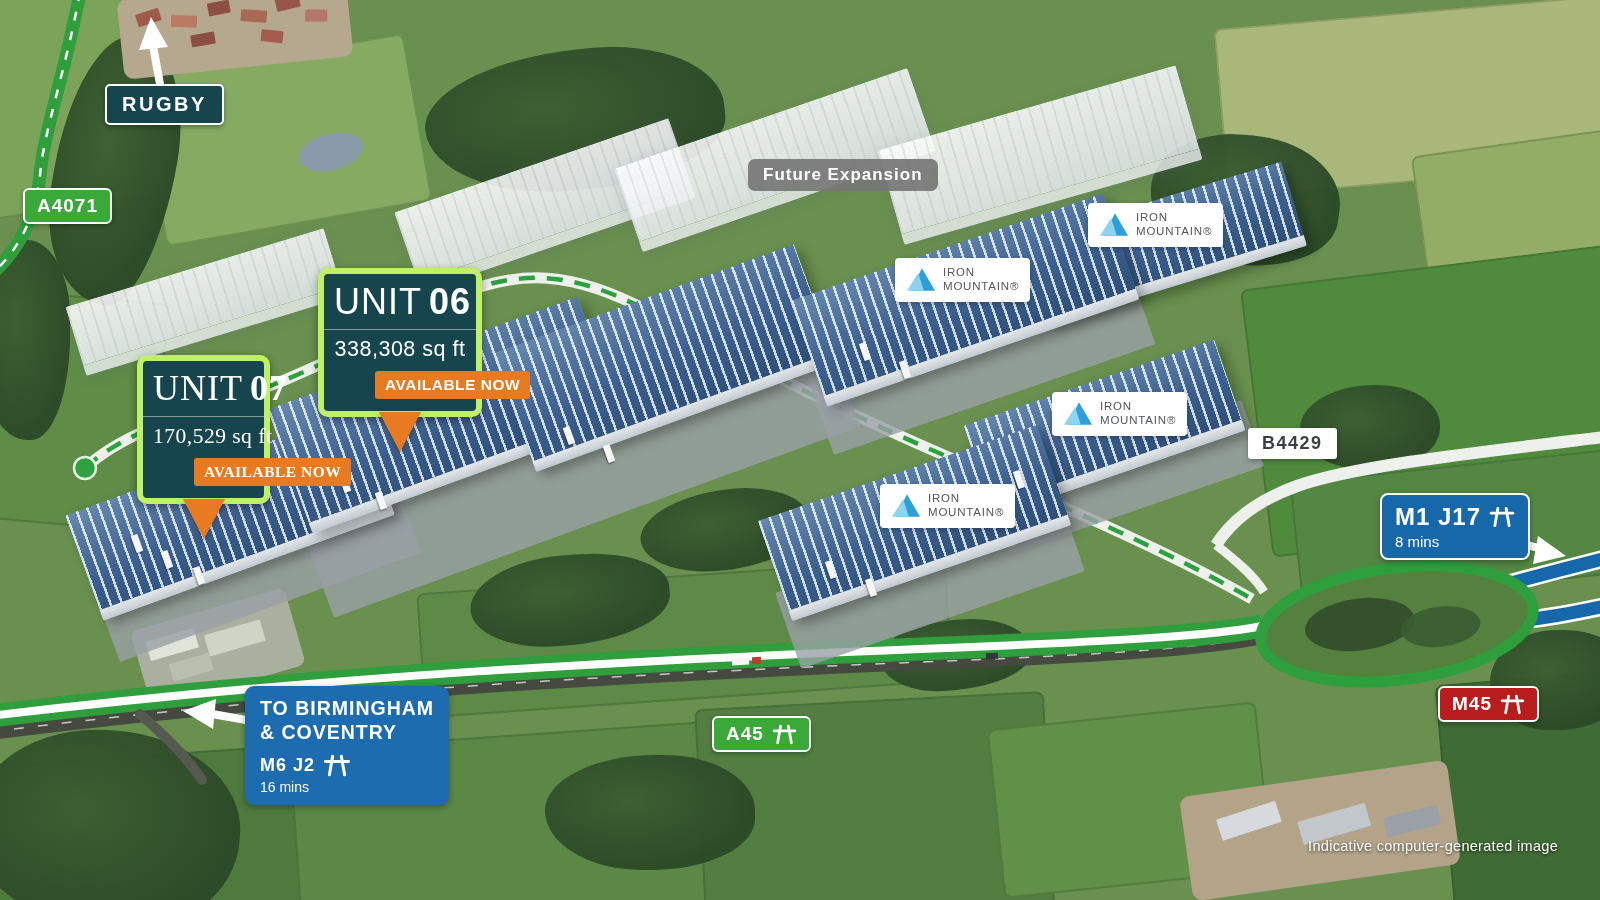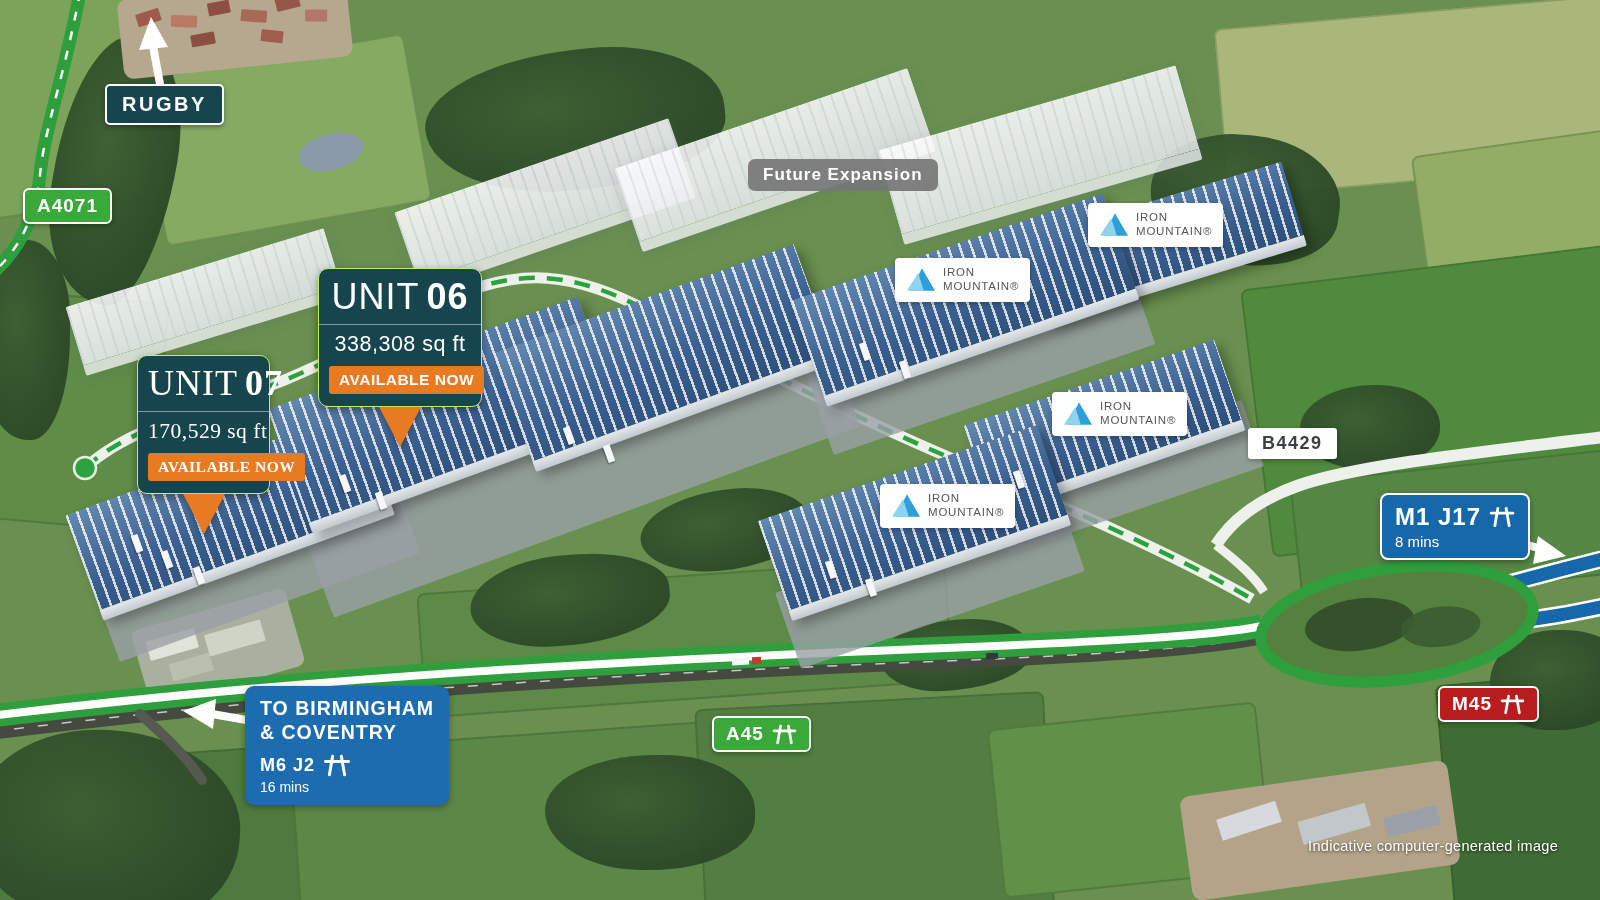--- a/index.html
+++ b/index.html
@@ -28,33 +28,33 @@
       repeating-linear-gradient(90deg, rgba(210,215,222,.55) 0 2px, rgba(255,255,255,0) 2px 12px),
       linear-gradient(175deg,#fdfdfe 0%,#eef0f3 60%,#e2e5ea 100%);}
   .bldg.ghost .wall{background:rgba(240,242,245,.9);}
   .truck{position:absolute;width:18px;height:7px;background:#f4f6f7;border-radius:1px;
     box-shadow:1px 1px 2px rgba(0,0,0,.4);z-index:5;}
   
   .im-logo{position:absolute;z-index:6;display:flex;align-items:center;gap:7px;
     background:#fff;border-radius:4px;padding:8px 11px;box-shadow:0 2px 5px rgba(0,0,0,.25);}
   .im-text{font-size:11.5px;letter-spacing:.8px;color:#54565a;line-height:1.2;font-weight:400;}
   
-  .callout{position:absolute;z-index:7;background:#17454e;border:1px solid #bef264;border-radius:10px;
+  .callout{position:absolute;z-index:7;background:#17454e;border:6px solid #bef264;border-radius:10px;
     color:#fff;text-align:center;padding:8px 10px 12px;box-shadow:0 3px 8px rgba(0,0,0,.4);}
   .callout::after{content:"";position:absolute;top:100%;left:50%;transform:translateX(-50%);
     border:21px solid transparent;border-bottom:0;border-top:40px solid #e87a22;margin-top:1px;
     filter:drop-shadow(0 3px 3px rgba(0,0,0,.3));}
   .co-title{font-size:36px;line-height:1.1;white-space:nowrap;letter-spacing:1px;}
   .co-title .light{font-weight:400;}
   .co-title .bold{font-weight:700;margin-left:7px;}
   .co-let-title{font-size:46px;font-weight:700;line-height:1.05;letter-spacing:2px;}
   .co-divider{border-top:1px solid rgba(255,255,255,.45);margin:7px -10px;}
   .co-area{font-size:21.5px;font-weight:400;letter-spacing:.5px;white-space:nowrap;}
   .co-badge{display:inline-block;margin-top:9px;background:#e87a22;color:#fff;font-size:15.5px;
-    font-weight:700;letter-spacing:.5px;padding:5px 10px;border-radius:3px;white-space:nowrap;}
+    font-weight:700;letter-spacing:.5px;padding:5px 10px;border-radius:3px;white-space:nowrap;margin-left:41px;}
   
   .sign{position:absolute;z-index:7;white-space:nowrap;}
   .sign-teal{background:#17454e;color:#fff;border:2px solid #fff;border-radius:5px;
     font-size:20px;font-weight:700;letter-spacing:2.5px;padding:7px 15px;box-shadow:0 2px 5px rgba(0,0,0,.35);}
   .sign-green{background:#3aa93a;color:#fff;border:2px solid #fff;border-radius:6px;
     font-size:19px;font-weight:700;letter-spacing:1px;padding:5px 12px;box-shadow:0 2px 5px rgba(0,0,0,.3);
     display:flex;align-items:center;gap:8px;margin-top:44px;}
   .sign-blue{background:#b91c1c;color:#fff;border:2px solid #fff;border-radius:6px;
     font-size:19px;font-weight:700;letter-spacing:1px;padding:5px 12px;box-shadow:0 2px 5px rgba(0,0,0,.3);
     display:flex;align-items:center;gap:8px;}

